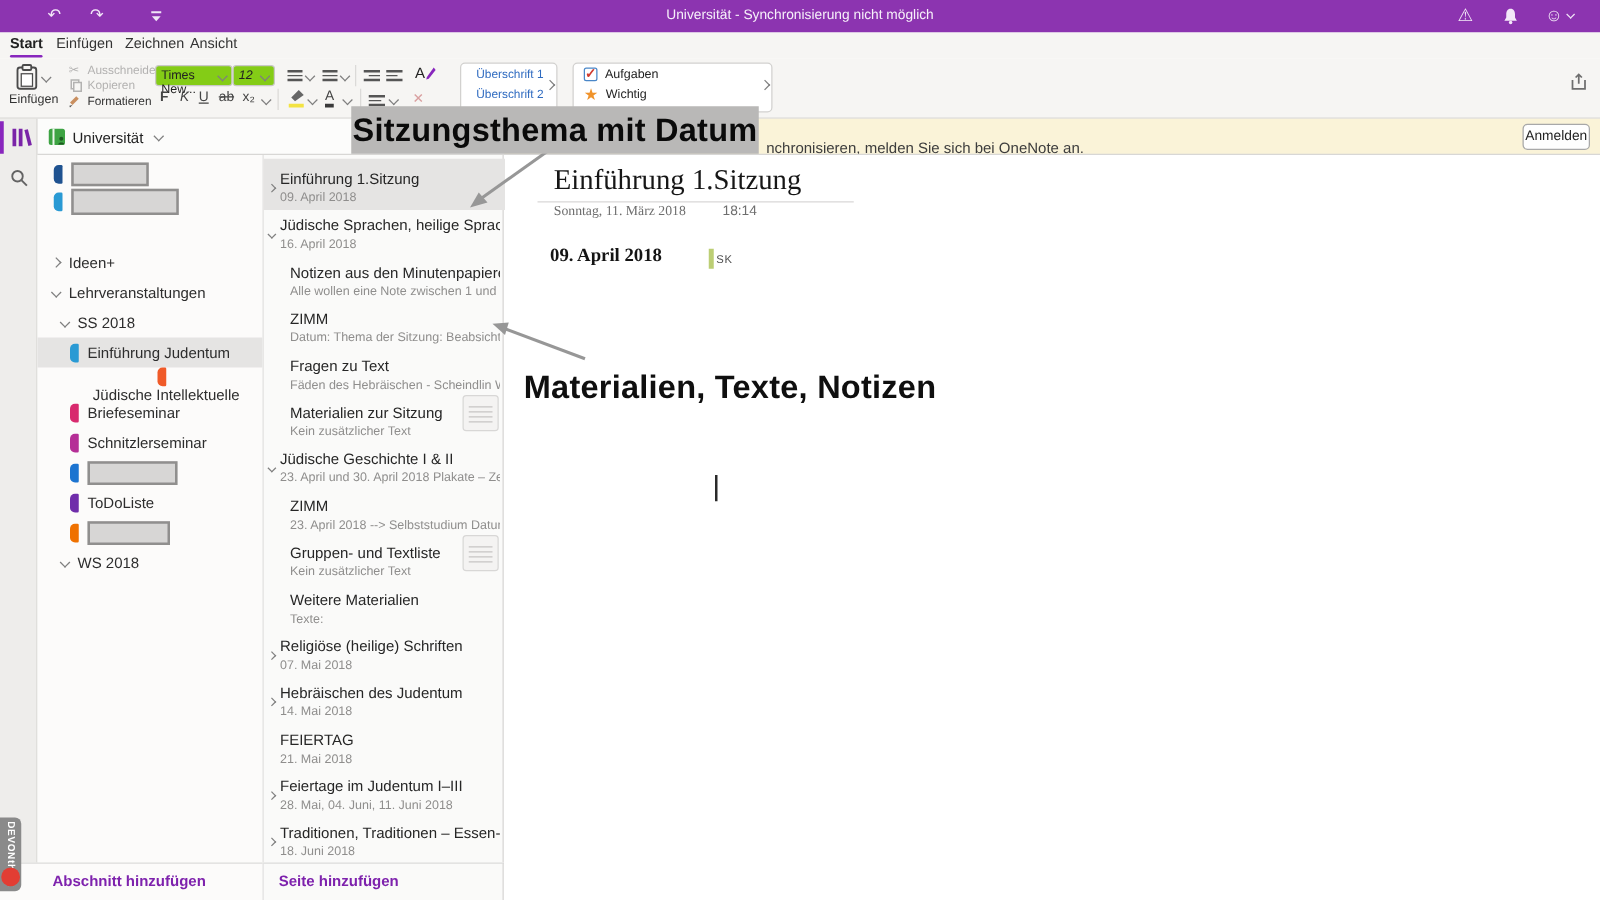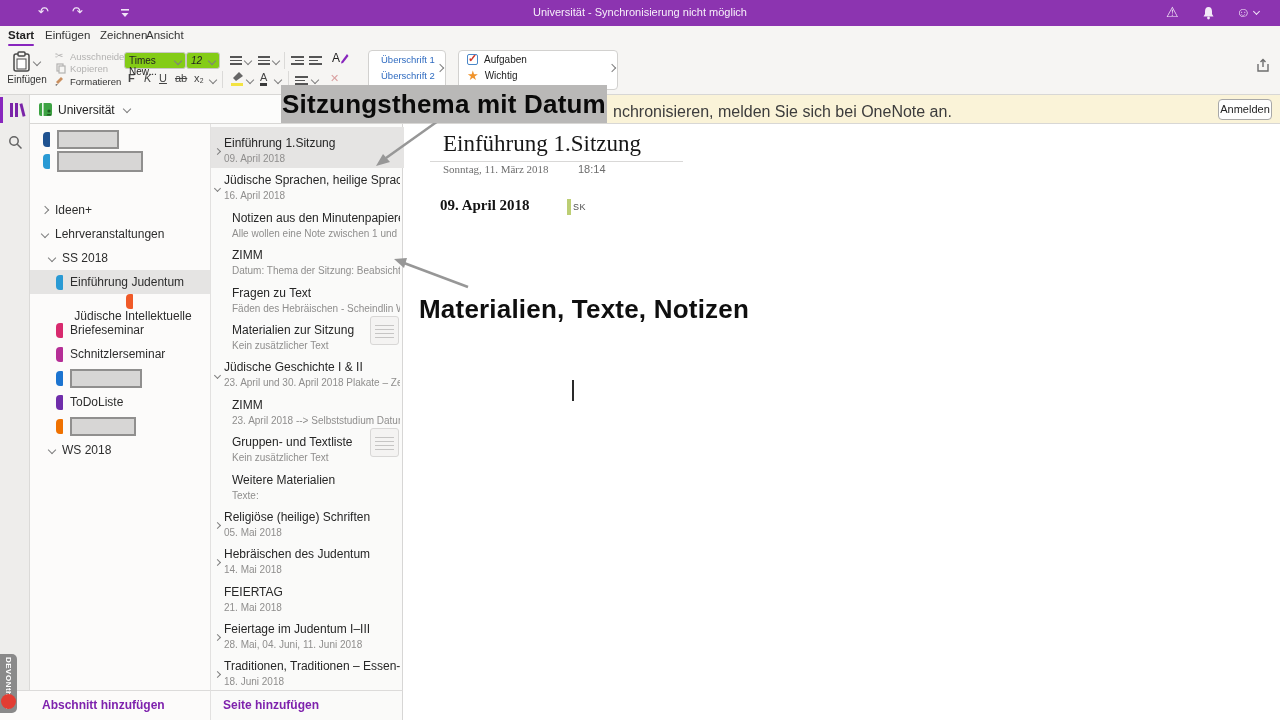--- a/index.html
+++ b/index.html
@@ -33,21 +33,21 @@
   .card { position:absolute; background:#fff; border:1px solid #d2d1cf; border-radius:4px; }
   .heading-item { font-size:9.5px; padding:3px 0 2px 12px; }
   .tag-row { display:flex; align-items:center; gap:6px; font-size:10px; color:#222; padding:3px 0 2px 8px; }
   .checkbox { width:11px; height:11px; border:1.5px solid #4a87c8; border-radius:2px; position:relative; background:#fff; }
   .checkbox:after { content:"✓"; position:absolute; left:0px; top:-3px; font-size:11px; font-weight:bold; }
   .lines-icon i { display:block; height:1.5px; background:#555; margin:2px 0; }
 
   
   #navrow { left:30px; top:95px; width:373px; height:29px; background:#fcfcfb;padding-left:16px; }
   #notifbar { left:403px; top:95px; width:877px; height:29px; background:#faf3d8; }
-  #notif-text { position:absolute; left:210px; top:8px; font-size:16px; color:#3c3c3c; }
+  #notif-text { position:absolute; left:210px; top:16px; font-size:12px; color:#3c3c3c; }
   #signin-btn { position:absolute; right:8px; top:4px; width:54px; height:21px; background:#fefefe; border:1px solid #a8a8a8; border-radius:4px; font-size:11px; color:#222; text-align:center; line-height:19px; }
   #hr-main { left:0; top:123px; width:1280px; height:1px; background:#d8d7d5; }
 
   
   #apprail { left:0; top:95px; width:30px; height:625px; background:#eeedeb; border-right:1px solid #dbdad8; }
   #rail-indicator { position:absolute; left:0; top:2px; width:3px; height:26px; background:#8826bd; }
 
   
   #sidebar { left:30px; top:124px; width:180px; height:566px; background:#fcfbfa; }
   .sb-row { position:absolute; left:0; width:180px; height:24px; display:flex; align-items:center; font-size:12px; color:#2d2d2d; }
@@ -111,21 +111,21 @@
         <circle cx="6.5" cy="12" r="1.4" fill="#f3e8f8"></circle>
       </svg>
     <span class="tb-ico" style="left:1236px; font-size:14px;">☺</span>
     <span class="chev down white abs" style="left:1254px; top:9px;"></span>
   </div>
 
   <div class="abs" id="menubar">
     <span class="menu-tab active" style="left:8px;">Start</span>
     <span class="menu-tab" style="left:45px;">Einfügen</span>
     <span class="menu-tab" style="left:100px;">Zeichnen</span>
-    <span class="menu-tab" style="left:146px;">Ansicht</span>
+    <span class="menu-tab" style="left:152px;">Ansicht</span>
     <div id="start-underline"></div>
   </div>
 
   <div class="abs" id="ribbon">
 
     <svg class="abs" style="left:12px; top:4px;" width="20" height="22" viewBox="0 0 20 22">
         <rect x="2" y="3" width="15" height="17" rx="2" fill="none" stroke="#4a4a4a" stroke-width="1.5"></rect>
         <rect x="6" y="1" width="7" height="4" rx="1" fill="#f6f5f3" stroke="#4a4a4a" stroke-width="1.5"></rect>
         <rect x="5" y="8" width="9" height="10" fill="#fff" stroke="#4a4a4a" stroke-width="1"></rect>
       </svg>
@@ -358,21 +358,21 @@
           <i></i>
         </div>
     </div>
     <div class="pg-item ind" style="top:344px;">
       <div class="pg-title">Weitere Materialien</div>
         <div class="pg-sub">Texte:</div>
     </div>
     <div class="pg-item" style="top:381px;">
       <span class="pg-chev"><span class="chev right"></span></span>
       <div class="pg-title">Religiöse (heilige) Schriften</div>
-        <div class="pg-sub">05. Mai 2018</div>
+        <div class="pg-sub">07. Mai 2018</div>
     </div>
     <div class="pg-item" style="top:418px;">
       <span class="pg-chev"><span class="chev right"></span></span>
       <div class="pg-title">Hebräischen des Judentum</div>
         <div class="pg-sub">14. Mai 2018</div>
     </div>
     <div class="pg-item" style="top:456px;">
       <div class="pg-title">FEIERTAG</div>
         <div class="pg-sub">21. Mai 2018</div>
     </div>

